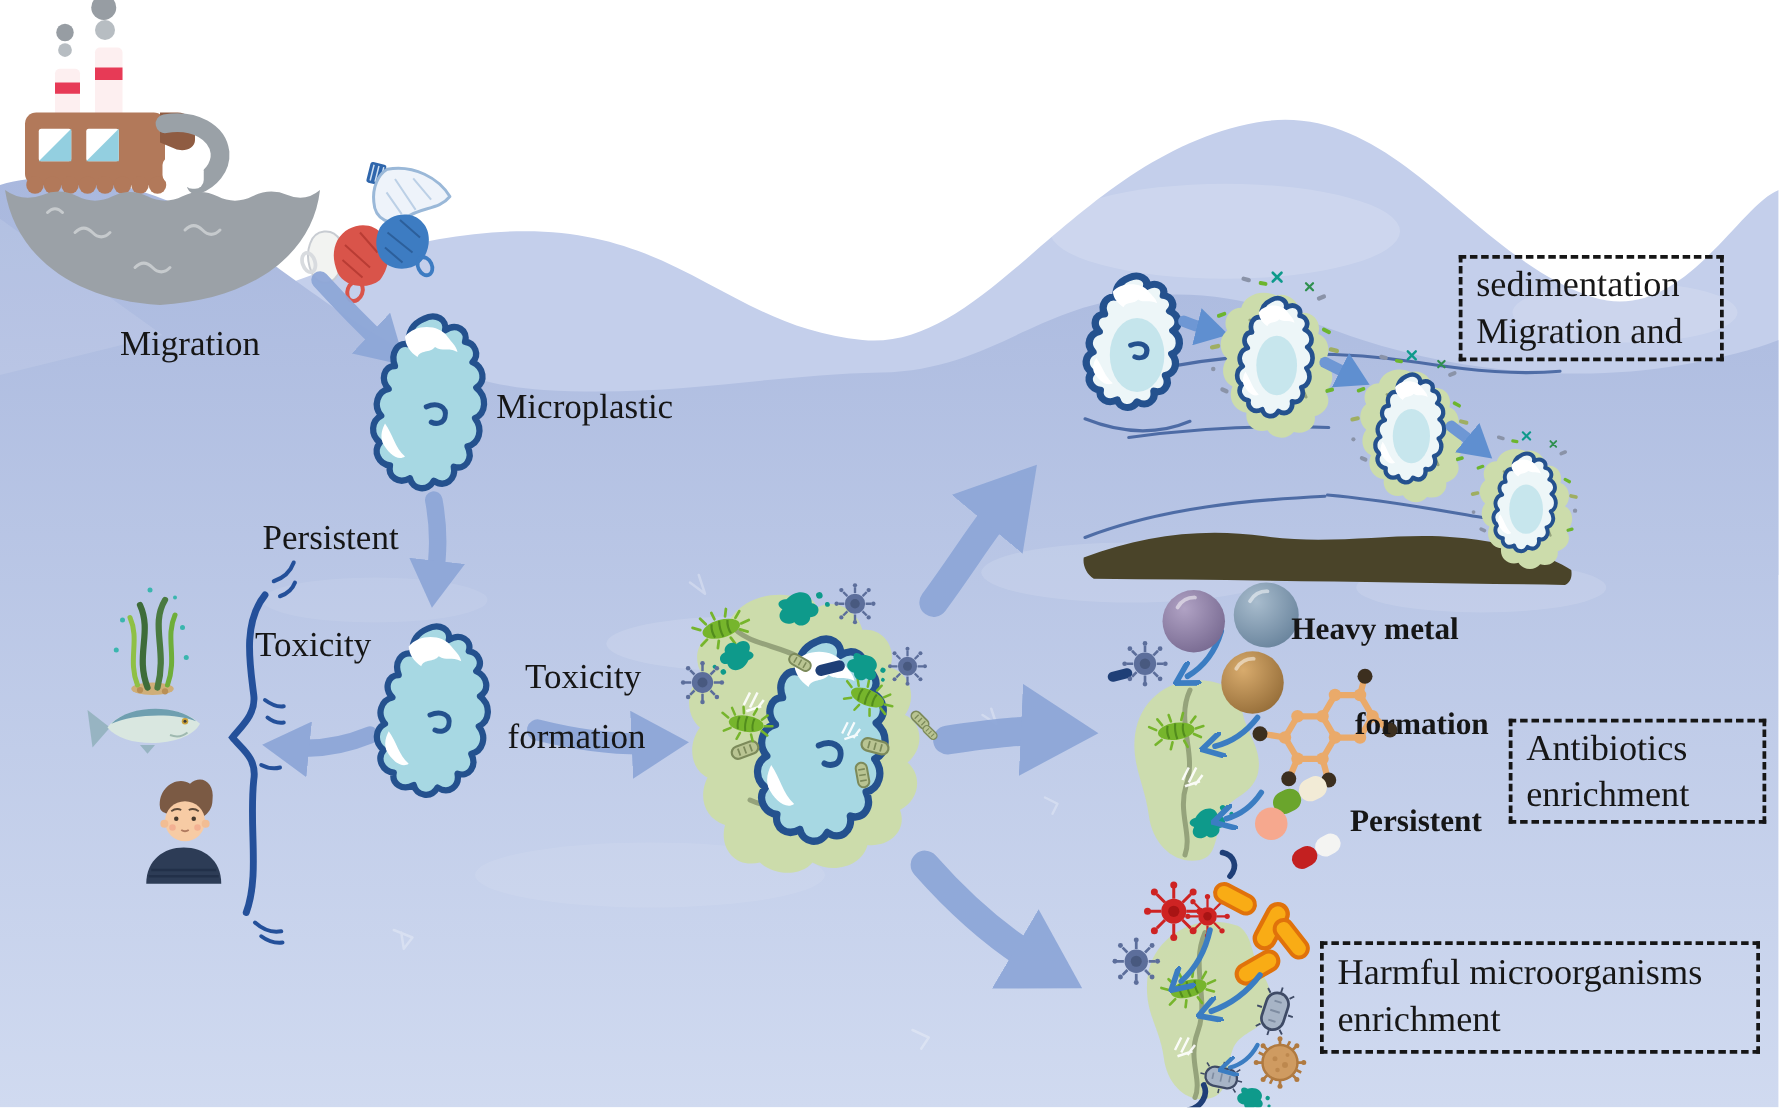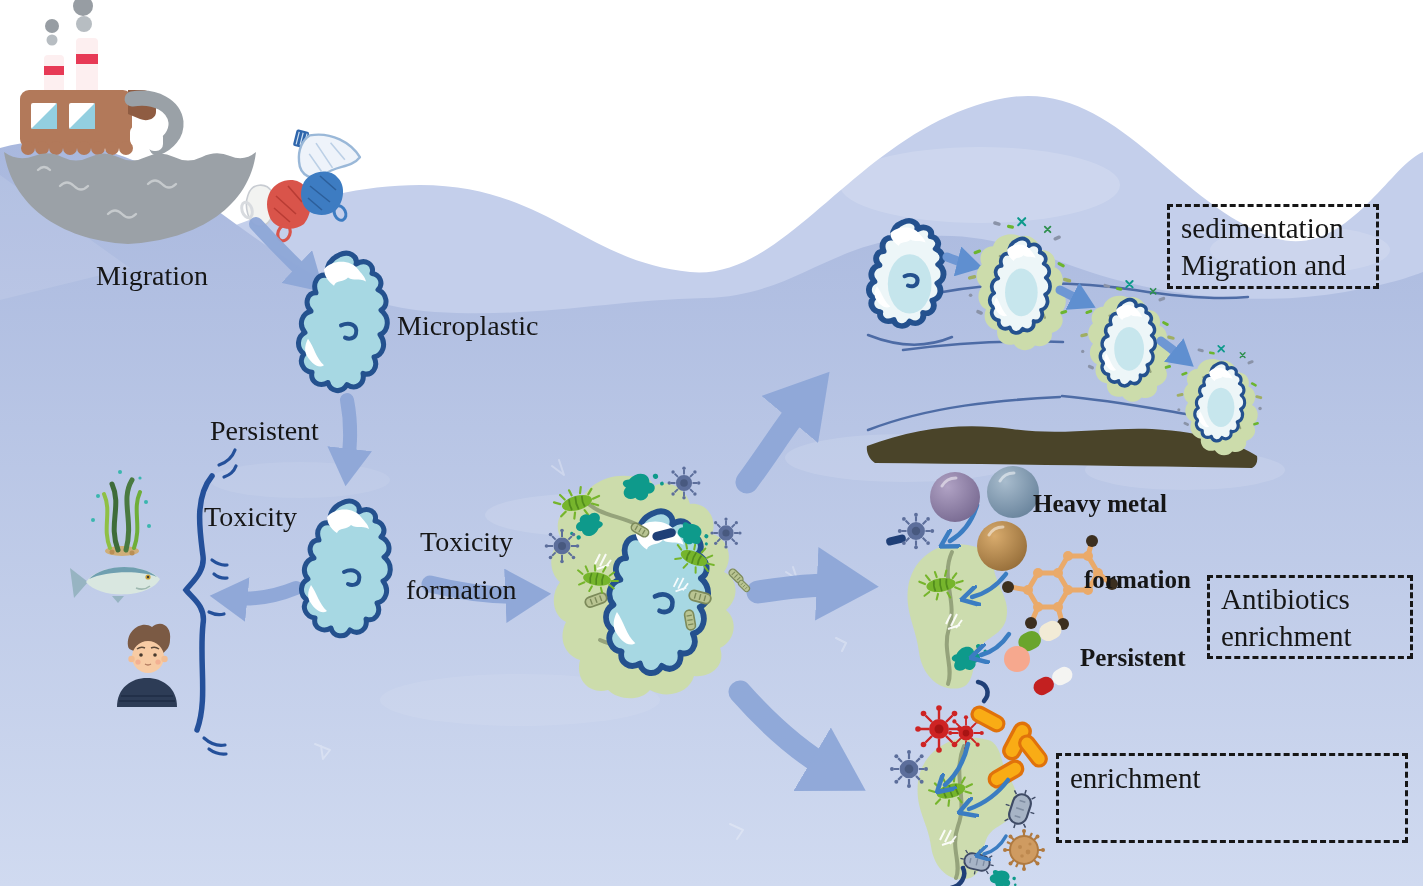--- a/index.html
+++ b/index.html
@@ -489,16 +489,17 @@
 
 <div class="callout" style="left:1167px;top:204px;width:212px;height:85px">
   <div>sedimentation</div>
   <div>Migration and</div>
 </div>
 <div class="callout" style="left:1207px;top:575px;width:206px;height:84px">
   <div>Antibiotics</div>
   <div>enrichment</div>
 </div>
 <div class="callout" style="left:1056px;top:753px;width:352px;height:90px;line-height:38px">
+  <div>Harmful microorganisms</div>
   <div>enrichment</div>
 </div>
 
 </div>
 
 </body></html>

